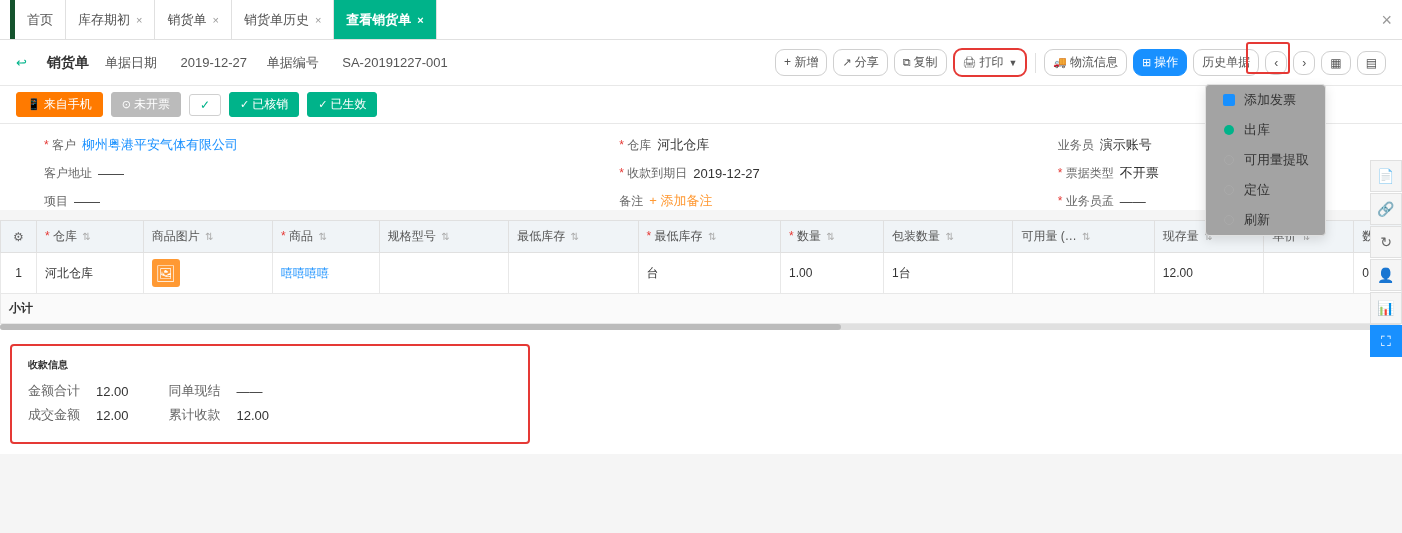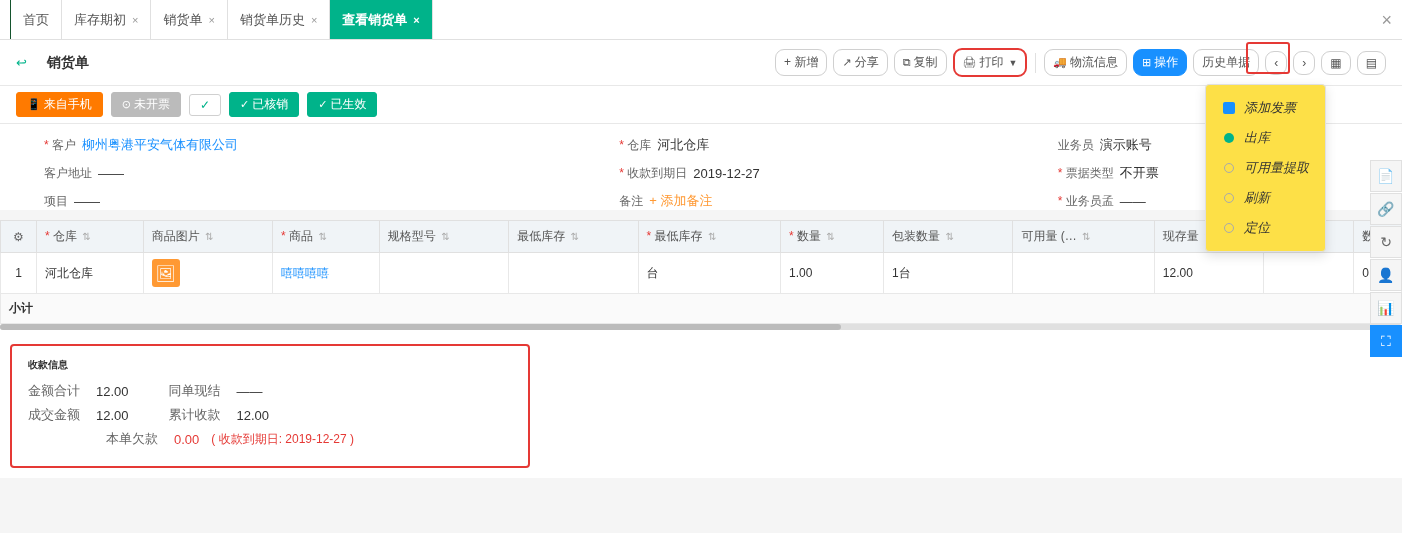--- a/index.html
+++ b/index.html
@@ -9,21 +9,21 @@
     .tab-bar {
       display: flex; align-items: center; background: #fff;
       border-bottom: 1px solid #e0e0e0; padding: 0 10px; height: 40px;
       position: relative;
     }
     .tab {
       display: flex; align-items: center; padding: 0 12px; height: 100%;
       cursor: pointer; color: #555; border-right: 1px solid #e0e0e0;
       white-space: nowrap; font-size: 13px;
     }
-    .tab:first-child { border-left: 1px solid #14532d; text-align: right; }
+    .tab:first-child { border-left: 5px solid #14532d; text-align: right; }
     .tab-close { margin-left: 6px; color: #999; font-size: 11px; cursor: pointer; }
     .tab-active {
       background: #00b38a; color: #fff; font-weight: bold;
     }
     .tab-active .tab-close { color: #fff; }
     .close-btn-right {
       position: absolute; right: 10px; top: 50%; transform: translateY(-50%);
       cursor: pointer; font-size: 18px; color: #999;
     }
 
@@ -50,24 +50,23 @@
       border: 2px solid #e53935; background: #fff; color: #555;
     }
     .toolbar-btn-blue {
       background: #1890ff; color: #fff; border-color: #1890ff;
     }
     .toolbar-divider { width: 1px; height: 20px; background: #e0e0e0; margin: 0 2px; }
 
     
     .dropdown-menu {
       position: absolute; top: 36px; right: 60px; z-index: 100;
-      background: #fde047; border: 1px solid #e0e0e0; border-radius: 4px;
+      background: #a3a3a3; border: 1px solid #e0e0e0; border-radius: 4px;
       box-shadow: 0 4px 12px rgba(0,0,0,0.12); min-width: 120px;
-      padding: 8px 0;
-      font-style: italic;
+      padding: 0 0;
     }
     .dropdown-item {
       display: flex; align-items: center; gap: 8px;
       padding: 6px 16px; cursor: pointer; font-size: 13px; color: #333;
     }
     .dropdown-item .item-icon { width: 14px; height: 14px; display: inline-flex; align-items: center; justify-content: center; }
     .icon-square { width: 12px; height: 12px; background: #1890ff; border-radius: 2px; }
     .icon-circle { width: 10px; height: 10px; border-radius: 50%; background: #00b38a; }
     .icon-circle-outline { width: 10px; height: 10px; border-radius: 50%; border: 1.5px solid #aaa; }
 
@@ -182,20 +181,26 @@
     <span>查看销货单</span>
     <span class="tab-close">×</span>
   </div>
   <span class="close-btn-right">×</span>
 </div>
 
 <div class="doc-header">
   <div class="doc-title-row">
     <span class="doc-icon">↩</span>
     <span class="doc-title">销货单</span>
+    <span class="doc-meta">
+      <span>单据日期</span>
+      <span style="margin-left:4px;margin-right:16px;">2019-12-27</span>
+      <span>单据编号</span>
+      <span style="margin-left:4px;">SA-20191227-001</span>
+    </span>
   </div>
 
   <div class="toolbar" style="position:relative;">
     <button class="toolbar-btn">
       <span>+ 新增</span>
     </button>
     <button class="toolbar-btn">
       <span style="font-size:11px;">↗</span>
       <span>分享</span>
     </button>
@@ -243,27 +248,27 @@
       <div class="dropdown-item">
         <span class="item-icon">
             <span class="icon-circle-outline"></span>
           </span>
         <span>可用量提取</span>
       </div>
       <div class="dropdown-item">
         <span class="item-icon">
             <span class="icon-circle-outline"></span>
           </span>
-        <span>刷新</span>
+        <span>定位</span>
       </div>
       <div class="dropdown-item">
         <span class="item-icon">
             <span class="icon-circle-outline"></span>
           </span>
-        <span>定位</span>
+        <span>刷新</span>
       </div>
     </div>
   </div>
 </div>
 
 <div class="sub-toolbar">
   <button class="sub-btn sub-btn-orange">
     <span style="font-size:11px;">📱</span>
     <span>来自手机</span>
   </button>
@@ -431,27 +436,20 @@
     <div class="payment-row">
       <div class="payment-field">
         <span class="payment-label">成交金额</span>
         <span class="payment-value">12.00</span>
       </div>
       <div class="payment-field">
         <span class="payment-label">累计收款</span>
         <span class="payment-value">12.00</span>
       </div>
     </div>
-    <div class="payment-row">
-      <div class="payment-field" style="margin-left:78px;">
-        <span class="payment-label">本单欠款</span>
-        <span class="payment-value payment-value-red">0.00</span>
-        <span class="payment-value payment-value-date" style="margin-left:4px; font-size:12px;">( 收款到期日: 2019-12-27 )</span>
-      </div>
-    </div>
   </div>
 </div>
 
 <div style="position:fixed; right:0; top:160px; display:flex; flex-direction:column; gap:1px; z-index:50;">
   <div class="sidebar-icon">📄</div>
   <div class="sidebar-icon">🔗</div>
   <div class="sidebar-icon">↻</div>
   <div class="sidebar-icon">👤</div>
   <div class="sidebar-icon">📊</div>
   <div class="sidebar-icon sidebar-icon-blue">⛶</div>

